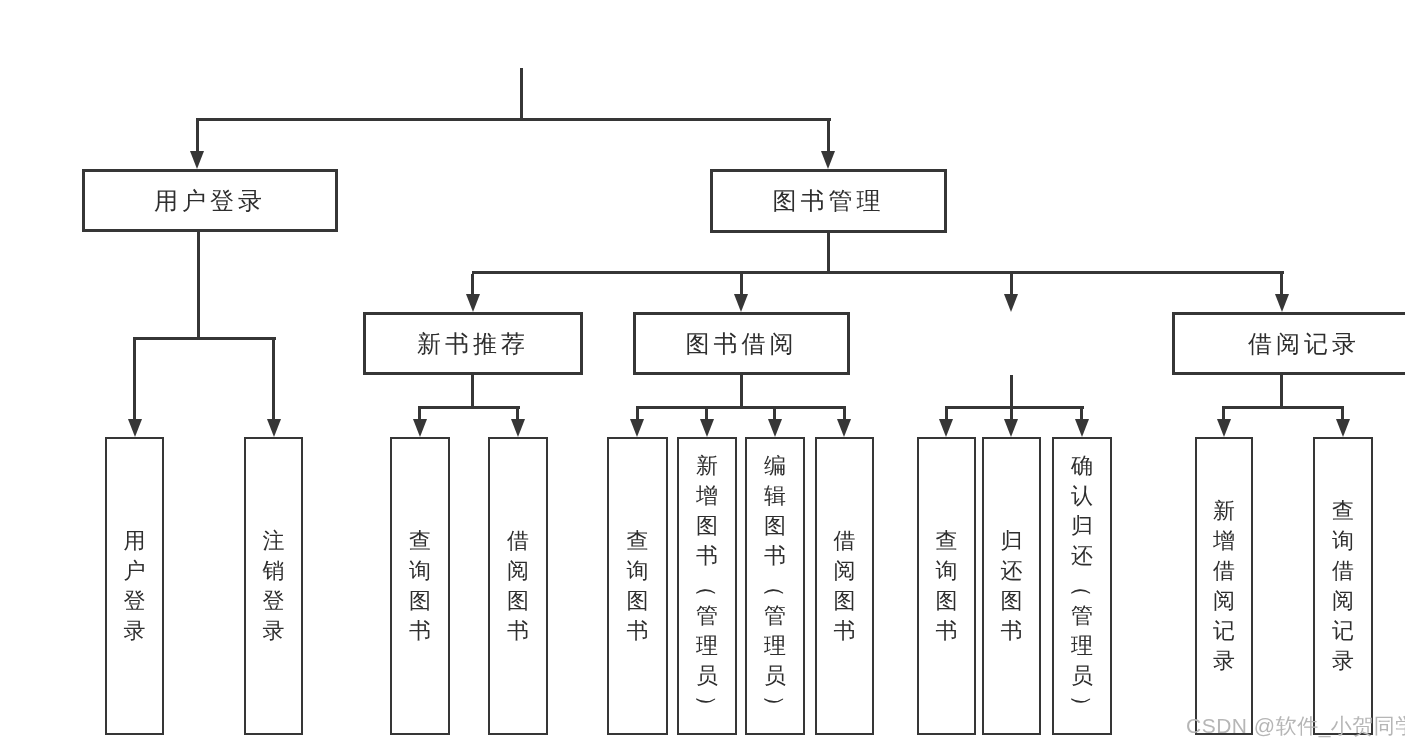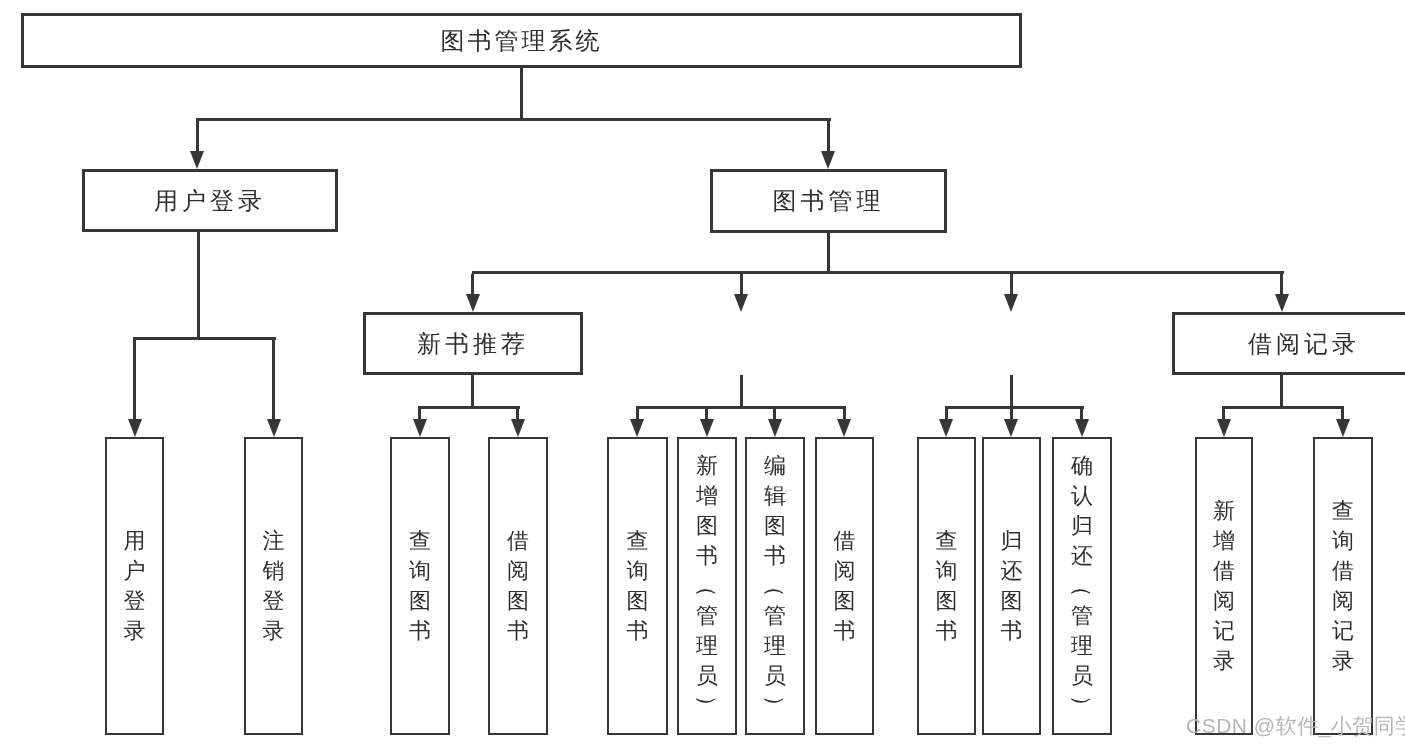--- a/index.html
+++ b/index.html
@@ -27,26 +27,26 @@
   .watermark{
     position:absolute;left:1186px;top:712px;z-index:5;
     font-size:21px;letter-spacing:0.5px;color:#b6b6b6;white-space:nowrap;
   }
 </style>
 </head>
 <body>
 
 <div class="stage">
 
-  <div class="node h root" style="left:21px;top:13px;width:1001px;height:55px">图书管理系统</div>
 
   <div class="node h" style="left:82px;top:169px;width:256px;height:63px">用户登录</div>
   <div class="node h" style="left:710px;top:169px;width:237px;height:64px">图书管理</div>
 
   <div class="node h" style="left:363px;top:312px;width:220px;height:63px">新书推荐</div>
+  <div class="node h" style="left:633px;top:312px;width:217px;height:63px">图书借阅</div>
   <div class="node h" style="left:1172px;top:312px;width:264px;height:63px">借阅记录</div>
 
   <div class="node v" style="left:105px;top:437px;width:59px;height:298px">
       <span>用</span>
       <span>户</span>
       <span>登</span>
       <span>录</span>
     </div>
   <div class="node v" style="left:244px;top:437px;width:59px;height:298px">
       <span>注</span>

